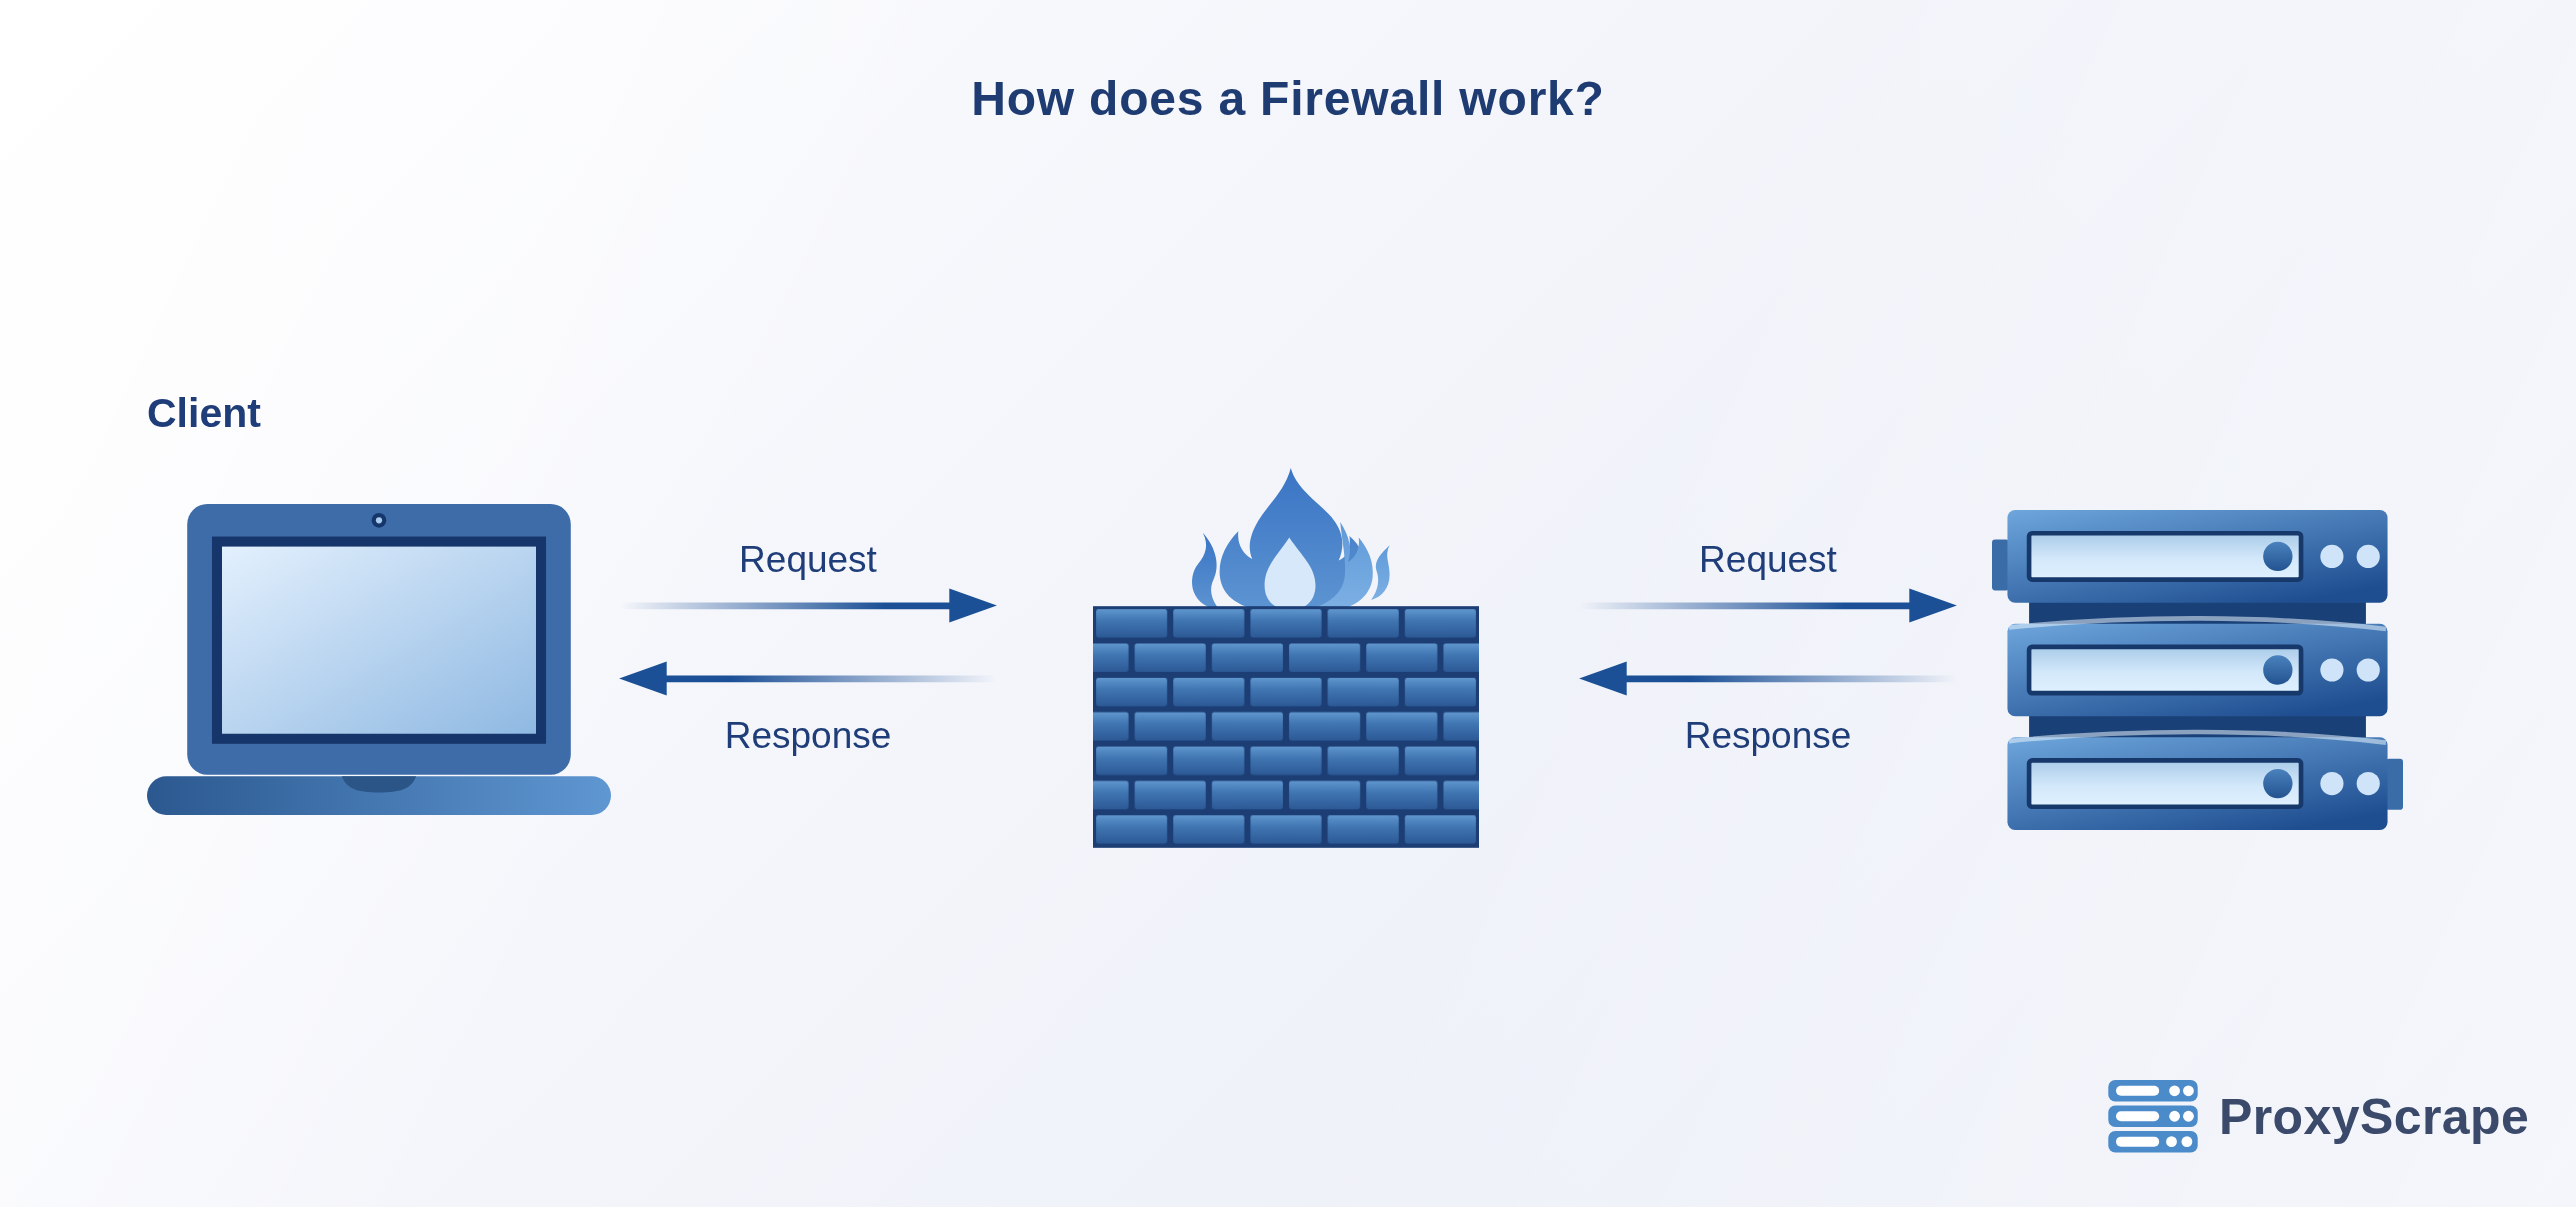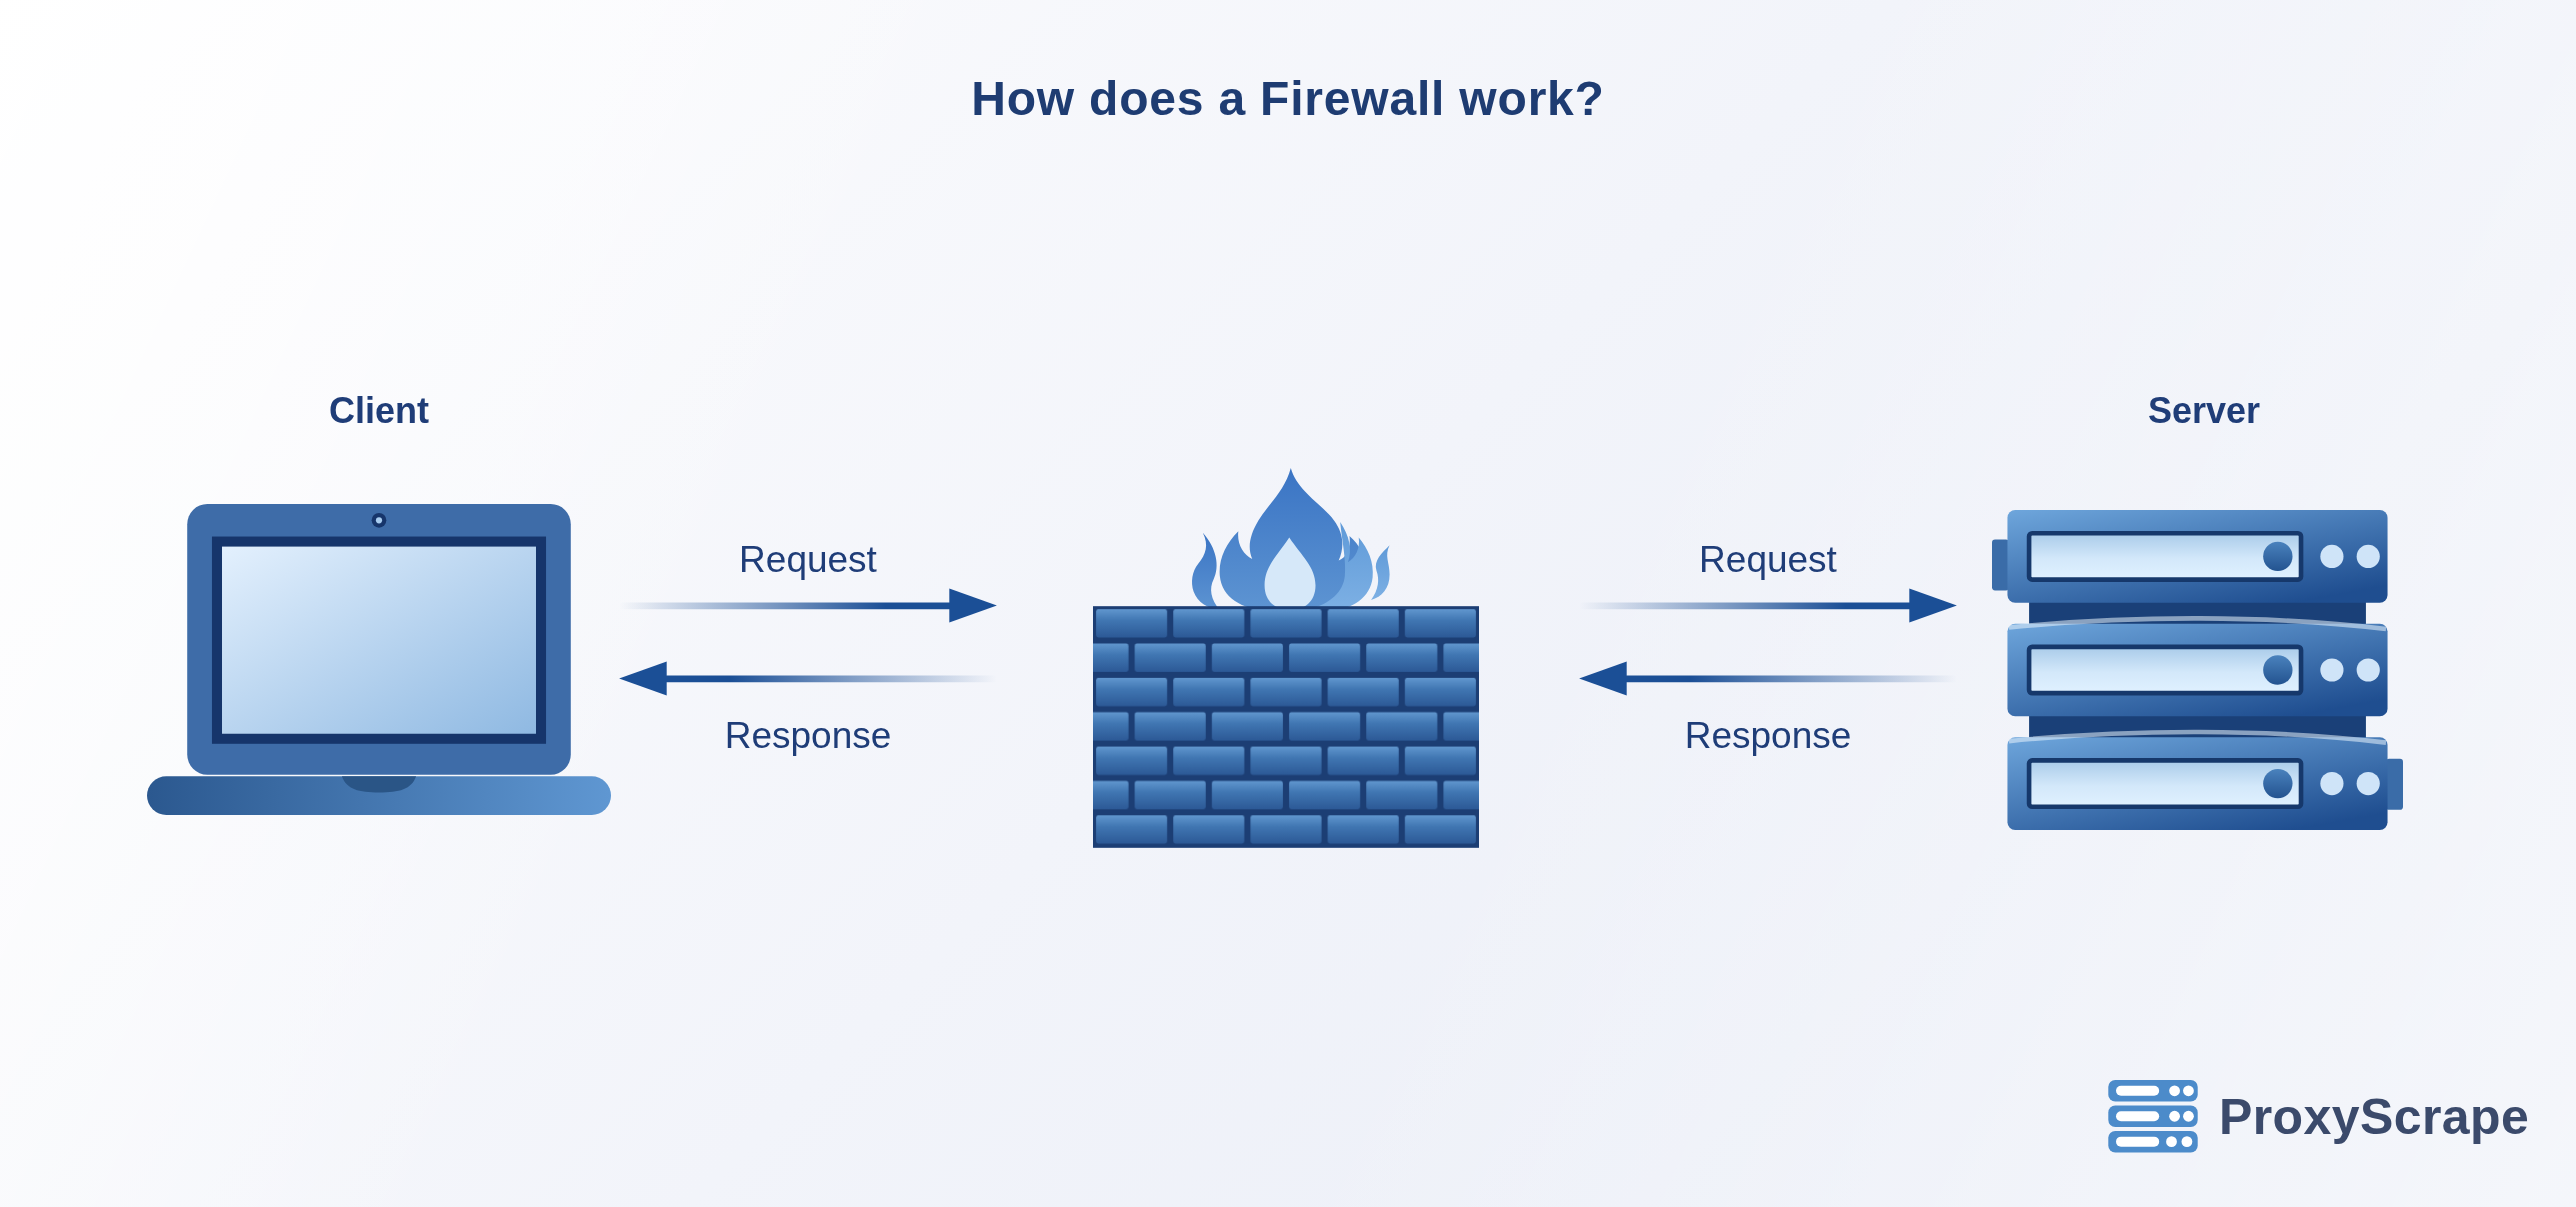--- a/index.html
+++ b/index.html
@@ -12,22 +12,22 @@
       linear-gradient(115deg, rgba(255,255,255,0.9) 0%, rgba(255,255,255,0) 32%),
       linear-gradient(295deg, rgba(255,255,255,0.55) 0%, rgba(255,255,255,0) 42%),
       linear-gradient(135deg,#fdfdfe 0%,#f2f4fa 50%,#e8ecf6 100%);
   }
   .title{
     position:absolute;top:71px;left:0;width:100%;
     text-align:center;margin:0;
     font-size:48px;font-weight:bold;color:#1e3c72;letter-spacing:0.8px;
   }
   .node-label{
-    position:absolute;top:390px;width:464px;text-align:center;
-    font-size:36px;font-weight:bold;color:#1f3d78;
+    position:absolute;top:390px;width:464px;
+    font-size:41px;font-weight:bold;color:#1f3d78;
   }
   .node-label.client{left:147px;}
   .node-label.firewall{left:1057px;}
   .node-label.server{left:1972px;}
 
   .laptop{position:absolute;left:147px;top:504px;width:464px;height:311px;}
   .flame{position:absolute;left:1161px;top:468px;width:255px;height:142px;}
   .wall{position:absolute;left:1093px;top:606px;width:386px;height:242px;}
   .servers{position:absolute;left:1992px;top:510px;width:411px;height:320px;}
 
@@ -112,21 +112,20 @@
       <linearGradient id="knobGrad" x1="0" y1="0" x2="0" y2="1">
         <stop offset="0" stop-color="#4a82bd"></stop>
         <stop offset="1" stop-color="#235390"></stop>
       </linearGradient>
     </defs>
   </svg>
 
   <h1 class="title">How does a Firewall work?</h1>
 
   <div class="node-label client">Client</div>
-  <div class="node-label server">Server</div>
 
   <svg class="laptop" viewBox="0 0 600 402">
     <rect x="52" y="0" width="496" height="350" rx="26" fill="#3e6ca8"></rect>
     <rect x="84" y="42" width="432" height="268" fill="#16356b"></rect>
     <rect x="97" y="55" width="406" height="242" fill="url(#lapScreen)"></rect>
     <circle cx="300" cy="21" r="9.5" fill="#16356b"></circle>
     <circle cx="300" cy="21" r="4" fill="#a9cdf0"></circle>
     <rect x="0" y="352" width="600" height="50" rx="25" fill="url(#lapBase)"></rect>
     <path d="M252,352 C258,369 274,373 300,373 C326,373 342,369 348,352 Z" fill="#2a5586"></path>
   </svg>

